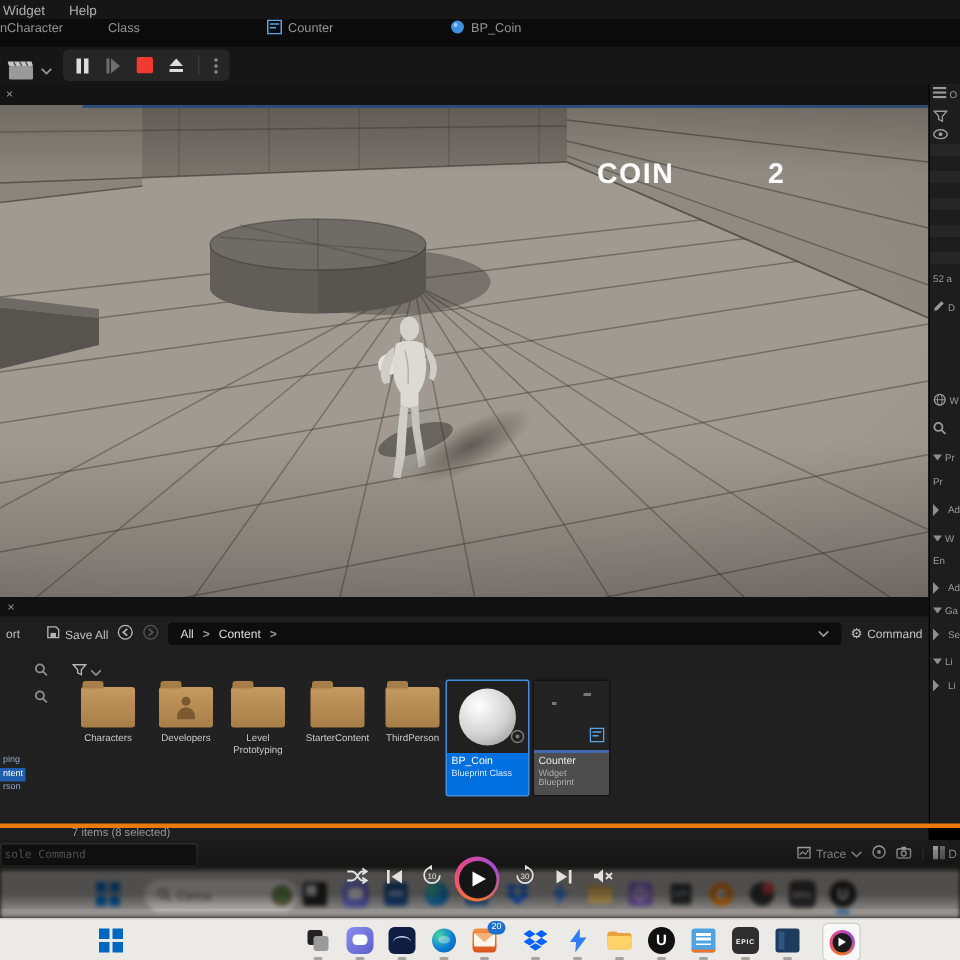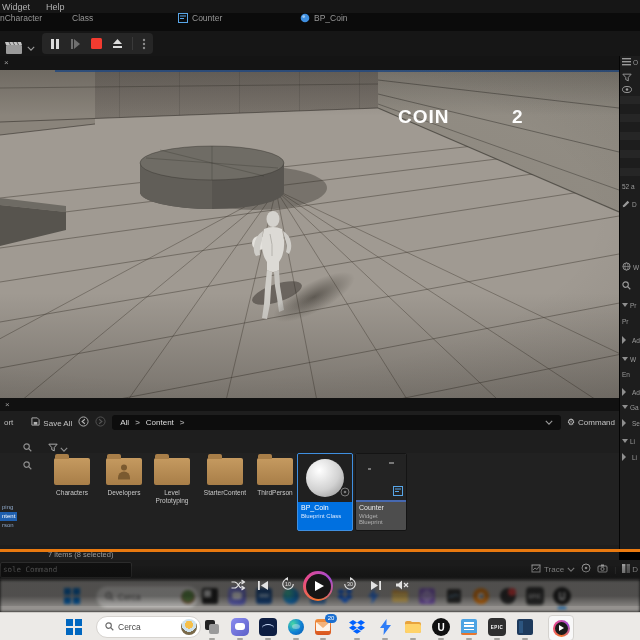--- a/index.html
+++ b/index.html
@@ -628,28 +628,20 @@
         </svg></span>
     </div>
   </div>
 <div id="taskbar">
     <div class="ticon winlogo" style="left: 66px; top: 6px;">
       <i></i>
       <i></i>
       <i></i>
       <i></i>
     </div>
-    <div class="pill" style="left: 96px; top: 3px; width: 92px;">
-      <span><svg width="9" height="9" viewBox="0 0 10 10">
-          <circle cx="4" cy="4" r="3" fill="none" stroke="#6a6a6a" stroke-width="1.3"></circle>
-          <line x1="6.3" y1="6.3" x2="9.2" y2="9.2" stroke="#6a6a6a" stroke-width="1.3"></line>
-        </svg></span>
-      <span>Cerca</span>
-      <span class="bing-circle"></span>
-    </div>
     <div class="ticon" style="left: 203px;">
       <div style="position:absolute;left:2px;top:2px;width:10px;height:10px;background:#222;border-radius:2px;"></div>
       <div style="position:absolute;right:2px;bottom:2px;width:10px;height:10px;background:#9a9a9a;border-radius:2px;"></div>
       <div class="ul"></div>
     </div>
     <div class="ticon" style="left: 231px;">
       <div style="position:absolute;inset:0;border-radius:5px;background:linear-gradient(135deg,#8b8cf0,#5b5fc7);"></div>
       <div style="position:absolute;left:4px;top:5px;width:10px;height:7px;border-radius:3px;background:#fff;"></div>
       <div class="ul"></div>
     </div>

